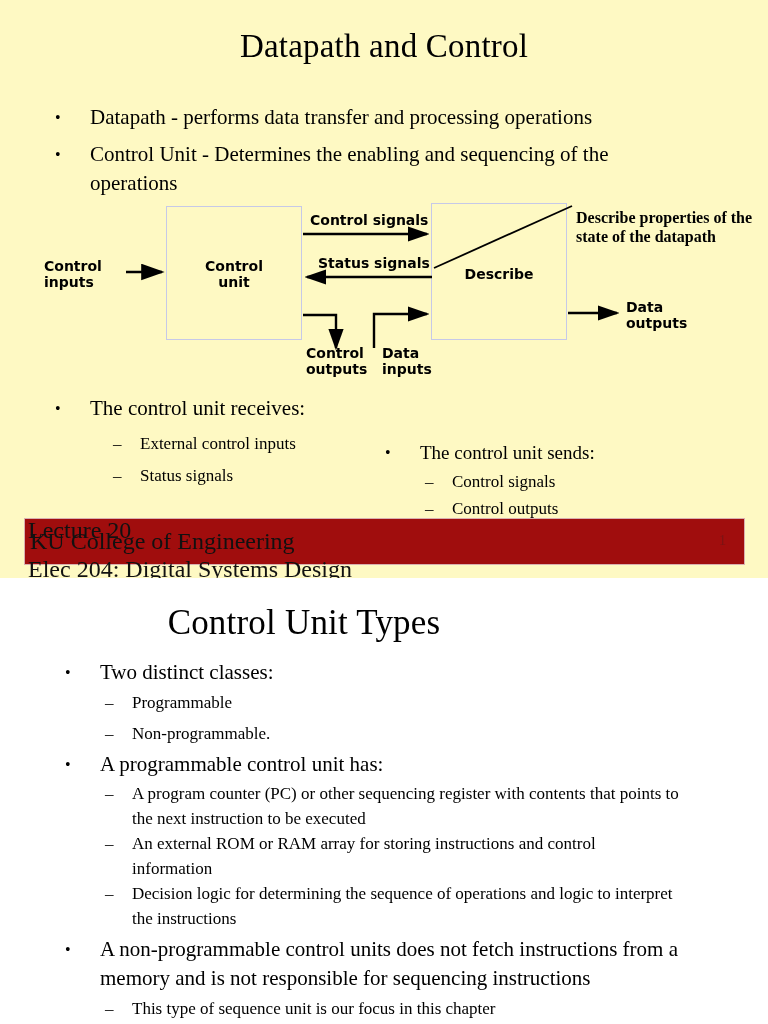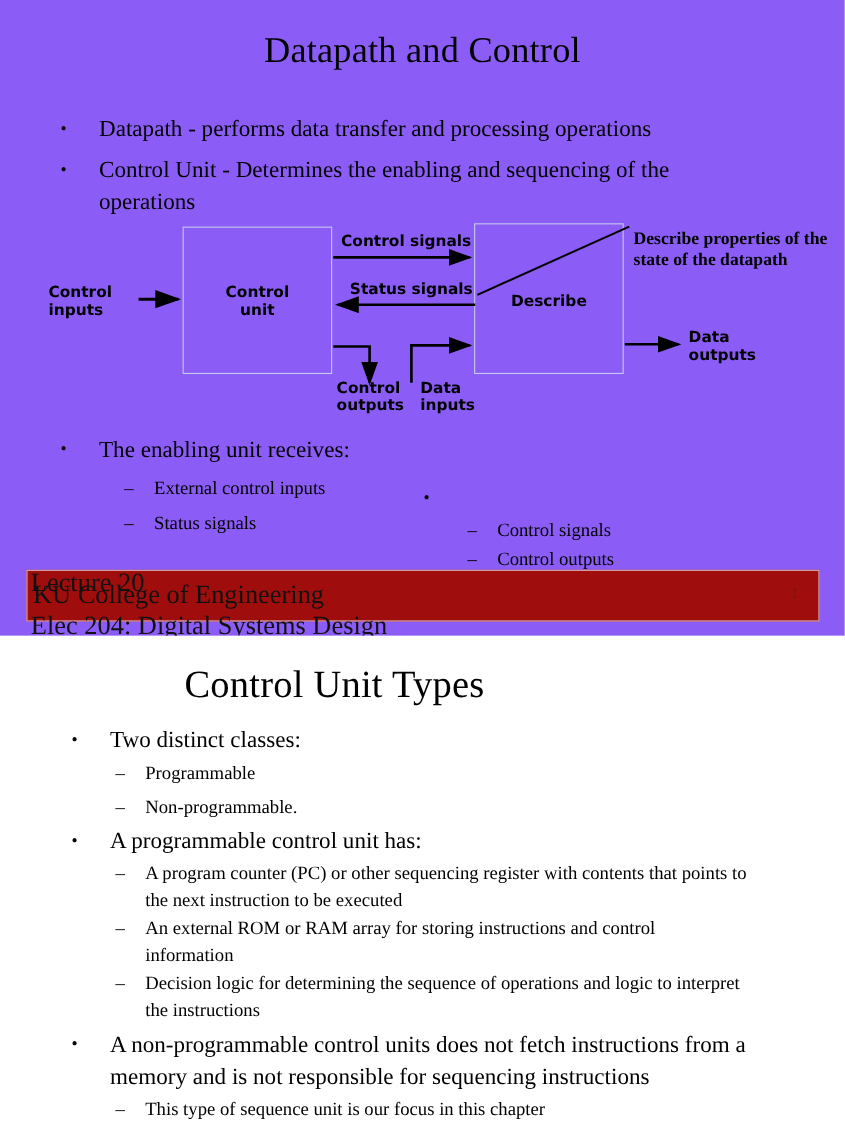--- a/index.html
+++ b/index.html
@@ -24,21 +24,21 @@
     overflow: hidden;
   }
 
   
   .slide1 {
     position: absolute;
     top: 0; left: 0;
     width: 768px;
     height: 578px;
     overflow: hidden;
-    background: #8b5cf6;
+    background: #fef9c3;
   }
   .slide2 {
     position: absolute;
     top: 578px; left: 0;
     width: 768px;
     height: 446px;
     overflow: hidden;
     background: #ffffff;
   }
 
@@ -215,33 +215,34 @@
 
       <div class="dlabel" style="left:626px; top:299px; width:100px; text-align:left;">Data
 outputs</div>
 
       <div class="dnote" style="left:576px; top:208px; width:190px;">Describe properties of
 the state of the datapath</div>
     </div>
 
     <div class="b1" style="left:55px; top:394px; width:330px;">
       <span class="bullet">•</span>
-      <span class="txt">The enabling unit receives:</span>
+      <span class="txt">The control unit receives:</span>
     </div>
     <div class="b2" style="left:113px; top:431px; width:300px;">
       <span class="dash">–</span>
       <span class="txt">External control inputs</span>
     </div>
     <div class="b2" style="left:113px; top:463px; width:300px;">
       <span class="dash">–</span>
       <span class="txt">Status signals</span>
     </div>
 
     <div class="b1" style="left:385px; top:438px; width:330px; font-size:19px;">
       <span class="bullet">•</span>
+      <span class="txt">The control unit sends:</span>
     </div>
     <div class="b2" style="left:425px; top:469px; width:300px;">
       <span class="dash">–</span>
       <span class="txt">Control signals</span>
     </div>
     <div class="b2" style="left:425px; top:496px; width:300px;">
       <span class="dash">–</span>
       <span class="txt">Control outputs</span>
     </div>
 

